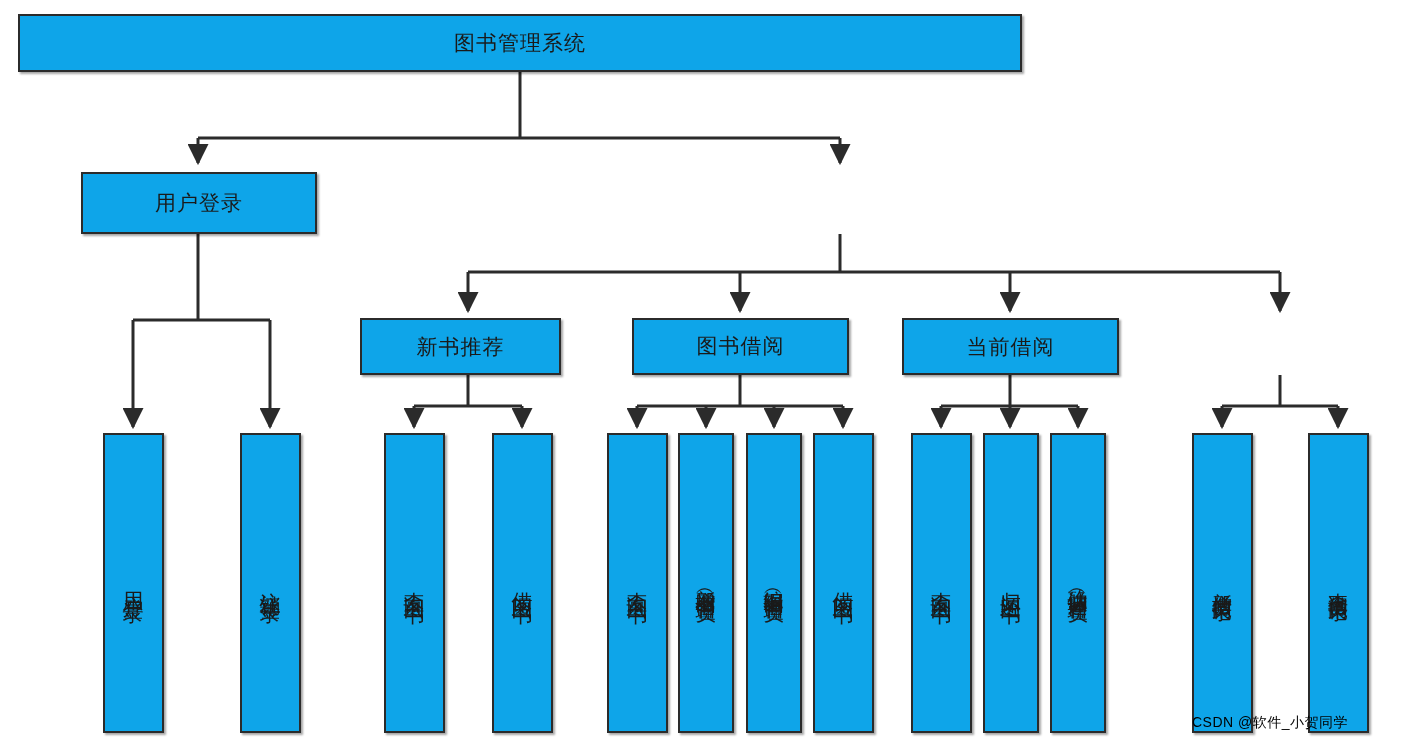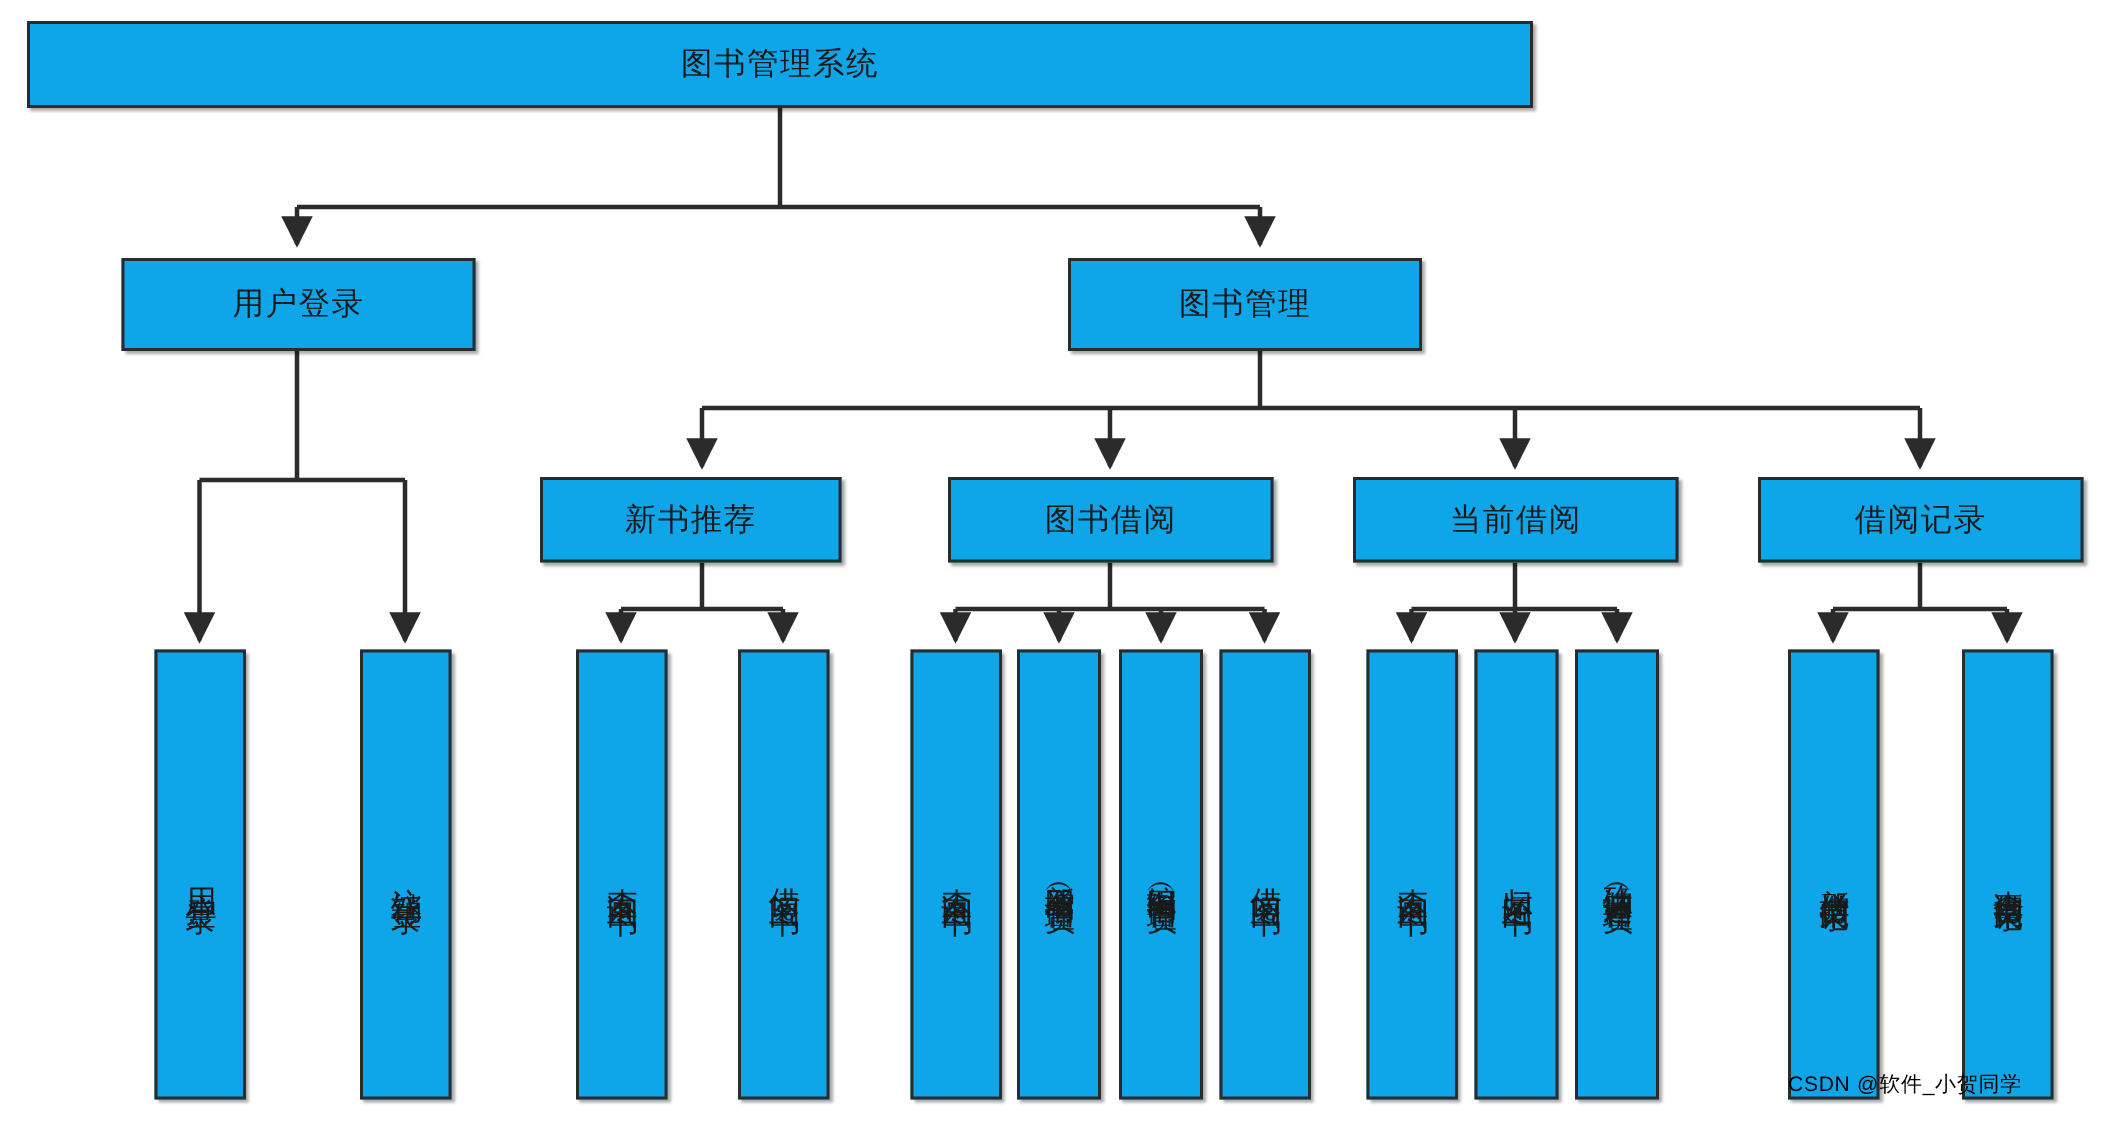--- a/index.html
+++ b/index.html
@@ -121,29 +121,27 @@
       <path d="M 1222 406 L 1338 406"></path>
       <path d="M 1222 406 L 1222 427" marker-end="url(#arrow)"></path>
       <path d="M 1338 406 L 1338 427" marker-end="url(#arrow)"></path>
     </g>
   </svg>
 
   <div class="node horiz" style="left:18px; top:14px; width:1004px; height:58px;">图书管理系统</div>
 
   <div class="node horiz" style="left:81px; top:172px; width:236px; height:62px;">用户登录</div>
 
-  <div class="node horiz" style="left:712px; top:172px; width:236px; height:62px;">图书管理</div>
 
   <div class="node horiz" style="left:360px; top:318px; width:201px; height:57px;">新书推荐</div>
 
   <div class="node horiz" style="left:632px; top:318px; width:217px; height:57px;font-family:Liberation Serif, serif;">图书借阅</div>
 
   <div class="node horiz" style="left:902px; top:318px; width:217px; height:57px;">当前借阅</div>
 
-  <div class="node horiz" style="left:1172px; top:318px; width:217px; height:57px;">借阅记录</div>
 
   <div class="node vert" style="left:103px; top:433px; width:61px; height:300px;">用户登录</div>
 
   <div class="node vert" style="left:240px; top:433px; width:61px; height:300px;">注销登录</div>
 
   <div class="node vert" style="left:384px; top:433px; width:61px; height:300px;">查询图书</div>
 
   <div class="node vert" style="left:492px; top:433px; width:61px; height:300px;">借阅图书</div>
 
   <div class="node vert" style="left:607px; top:433px; width:61px; height:300px;">查询图书</div>

